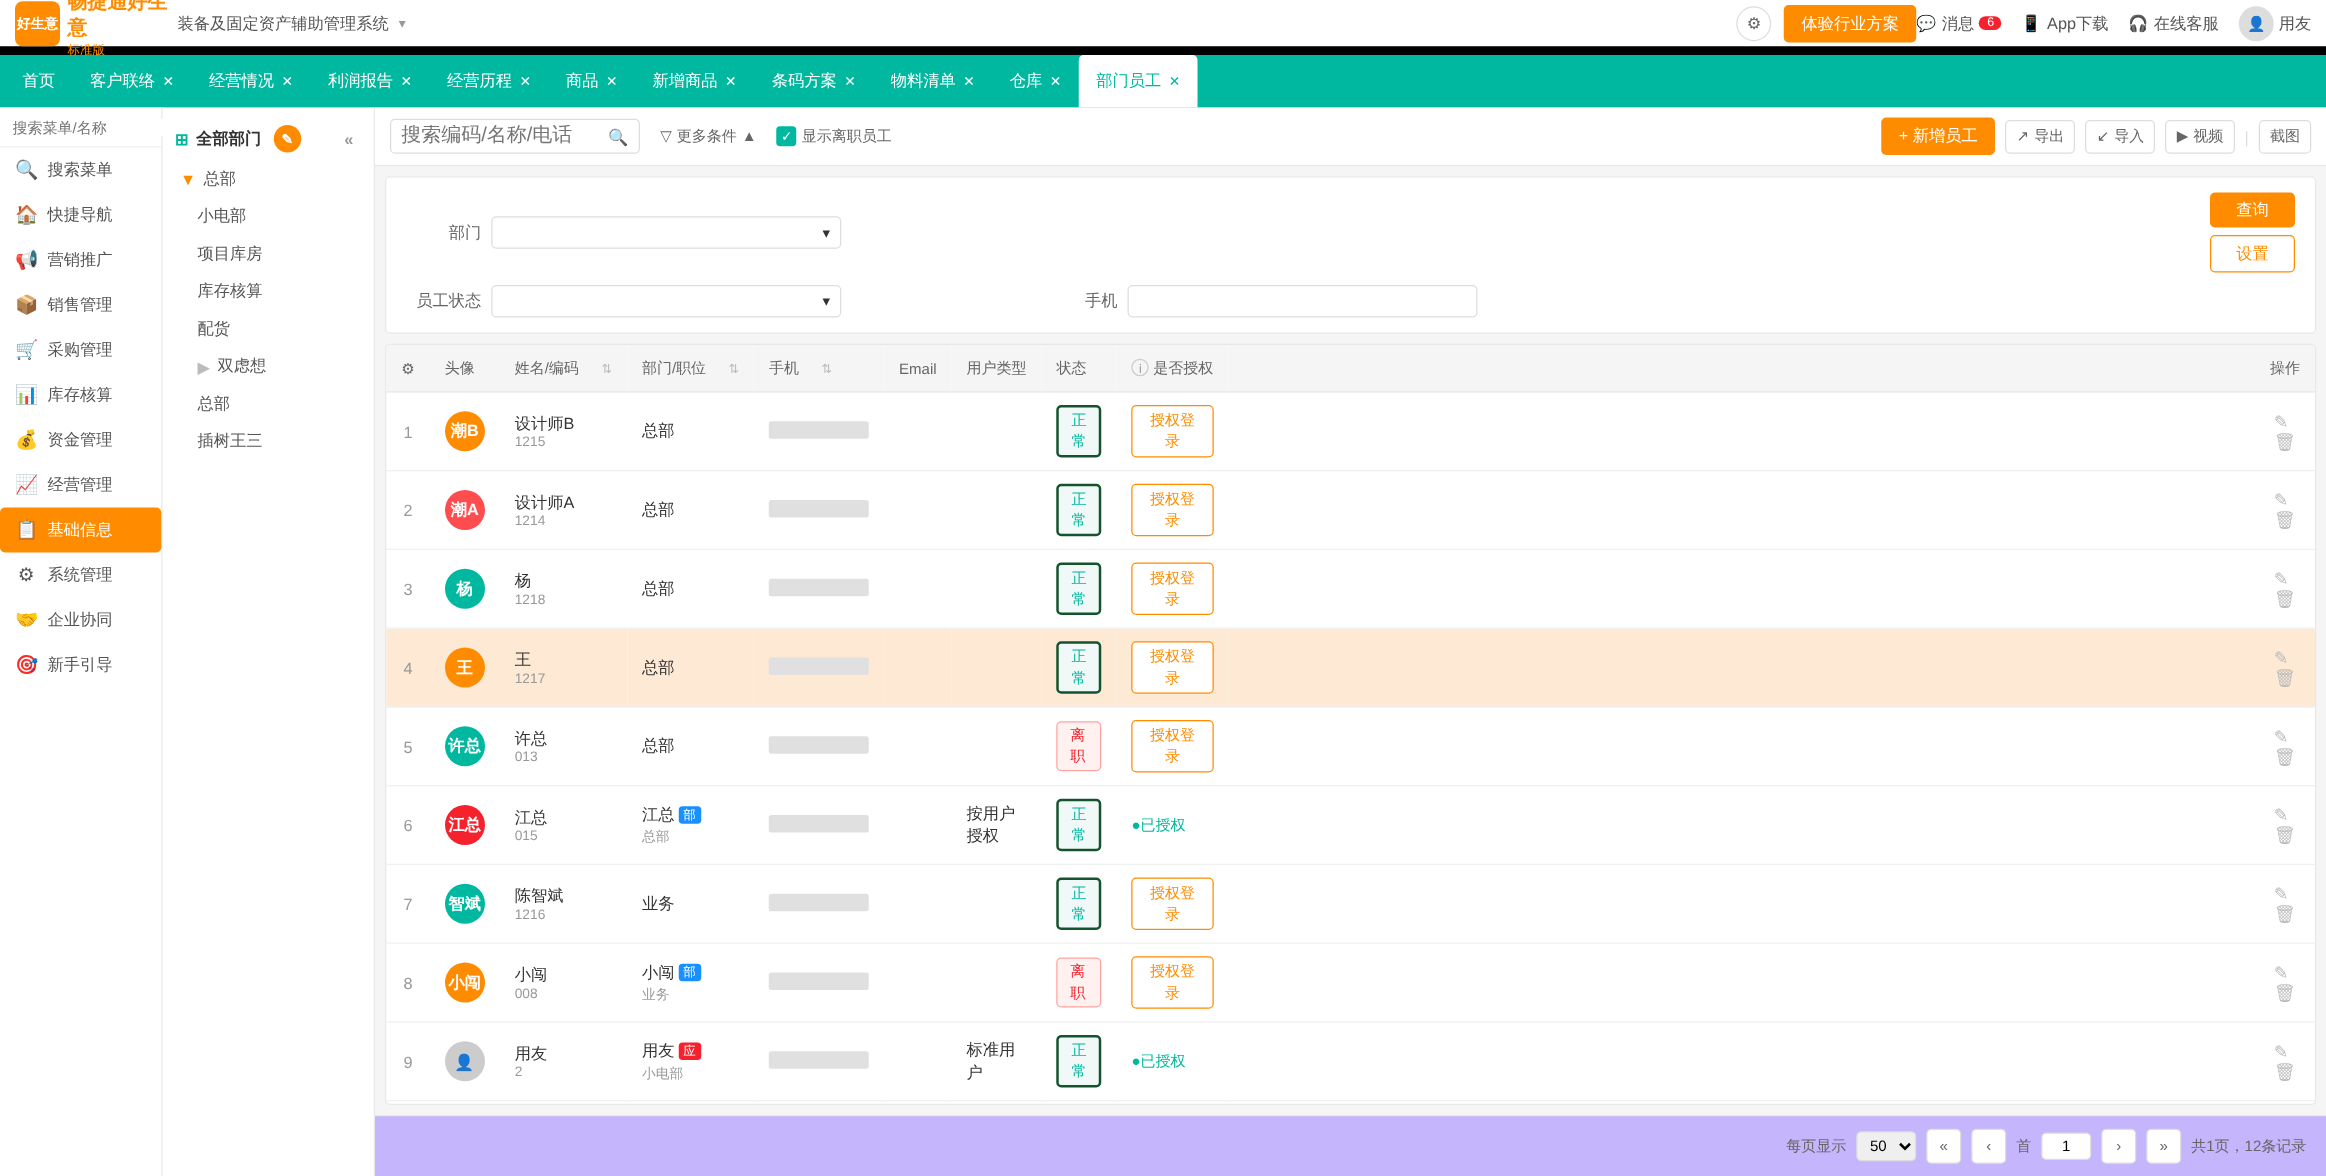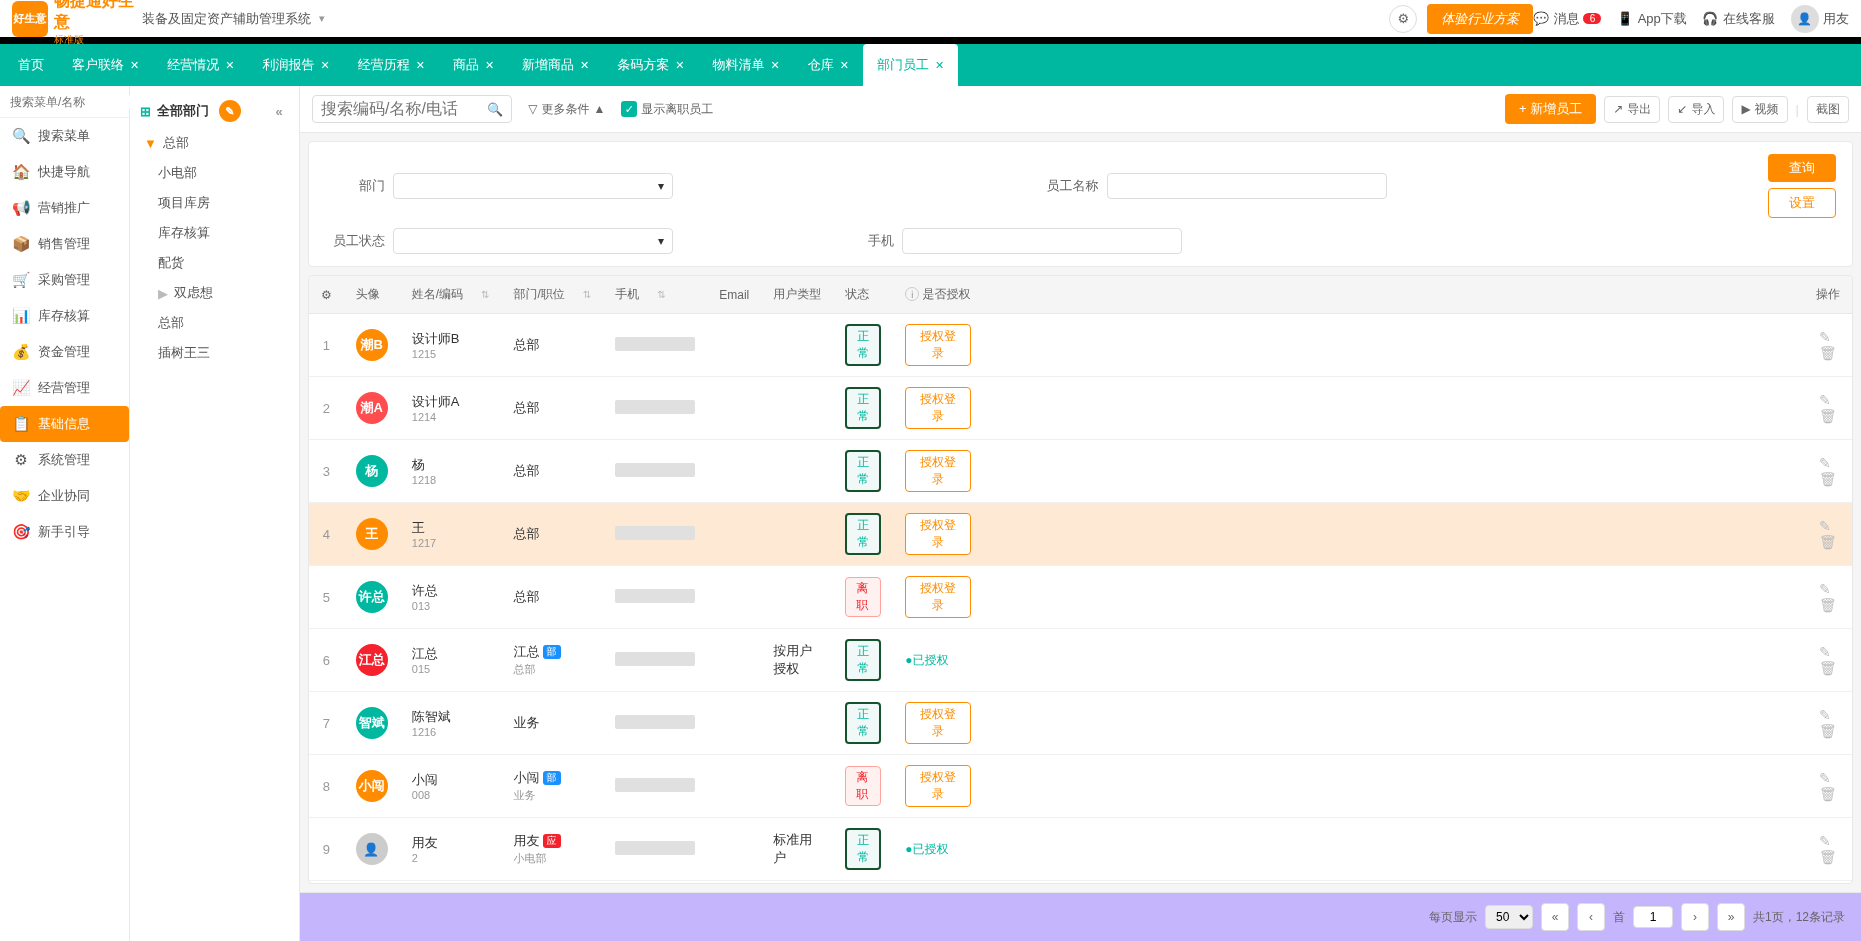--- a/index.html
+++ b/index.html
@@ -6,21 +6,21 @@
     body { font-family: "Microsoft YaHei", Arial, sans-serif; font-size: 13px; background: #f5f5f5; color: #333; }
 
     
     .top-bar { display: flex; align-items: center; height: 44px; background: #fff; border-bottom: 7px solid #000000; padding: 0 12px; }
     .logo-area { display: flex; align-items: center; gap: 6px; width: 130px; }
     .logo-icon { width: 36px; height: 36px; background: #ff8c00; border-radius: 6px; display: flex; align-items: center; justify-content: center; color: #fff; font-size: 11px; font-weight: bold; flex-shrink: 0; }
     .logo-badge { font-size: 10px; color: #ff8c00; }
     .sys-title { flex: 1; font-size: 13px; color: #555; display: flex; align-items: center; gap: 8px; }
     .sys-title .arrow { color: #999; font-size: 11px; }
     .gear-btn { width: 28px; height: 28px; border-radius: 50%; border: 1px solid #ddd; display: flex; align-items: center; justify-content: center; cursor: pointer; color: #666; margin-right: 10px; }
-    .trial-btn { background: #ff8c00; color: #fff; border: none; padding: 6px 14px; border-radius: 4px; cursor: pointer; font-size: 13px; font-style: italic; }
+    .trial-btn { background: #ff8c00; color: #fff; border: none; padding: 6px 14px; border-radius: 4px; cursor: pointer; font-size: 13px; }
     .top-right { display: flex; align-items: center; gap: 16px; margin-left: auto; }
     .top-right-item { display: flex; align-items: center; gap: 4px; color: #555; font-size: 13px; cursor: pointer; }
     .badge { background: #f5222d; color: #fff; border-radius: 10px; font-size: 10px; padding: 0 5px; min-width: 18px; text-align: center; }
     .avatar-circle { width: 28px; height: 28px; border-radius: 50%; background: #ddd; display: flex; align-items: center; justify-content: center; color: #999; font-size: 12px; }
 
     
     .nav-tabs { display: flex; align-items: center; background: #00b8a0; height: 42px; padding: 0 4px; }
     .nav-tab { padding: 0 14px; height: 42px; display: flex; align-items: center; color: #fff; cursor: pointer; font-size: 13px; white-space: nowrap; gap: 4px; }
     .nav-tab.active { background: #fff; color: #00b8a0; border-radius: 4px 4px 0 0; }
     .nav-tab .close-x { font-size: 11px; margin-left: 2px; }
@@ -290,24 +290,20 @@
 
       <div class="filter-panel">
         <div class="filter-row">
           <div class="filter-field">
             <span class="filter-label">部门</span>
             <div class="filter-select">
               <span></span>
               <span>▾</span>
             </div>
           </div>
-          <div class="filter-field">
-            <span class="filter-label">员工名称</span>
-            <input class="filter-input" type="text" style="">
-          </div>
           <div class="filter-actions">
             <button class="btn-query">查询</button>
             <button class="btn-set">设置</button>
           </div>
         </div>
         <div class="filter-row">
           <div class="filter-field">
             <span class="filter-label">员工状态</span>
             <div class="filter-select">
               <span></span>

